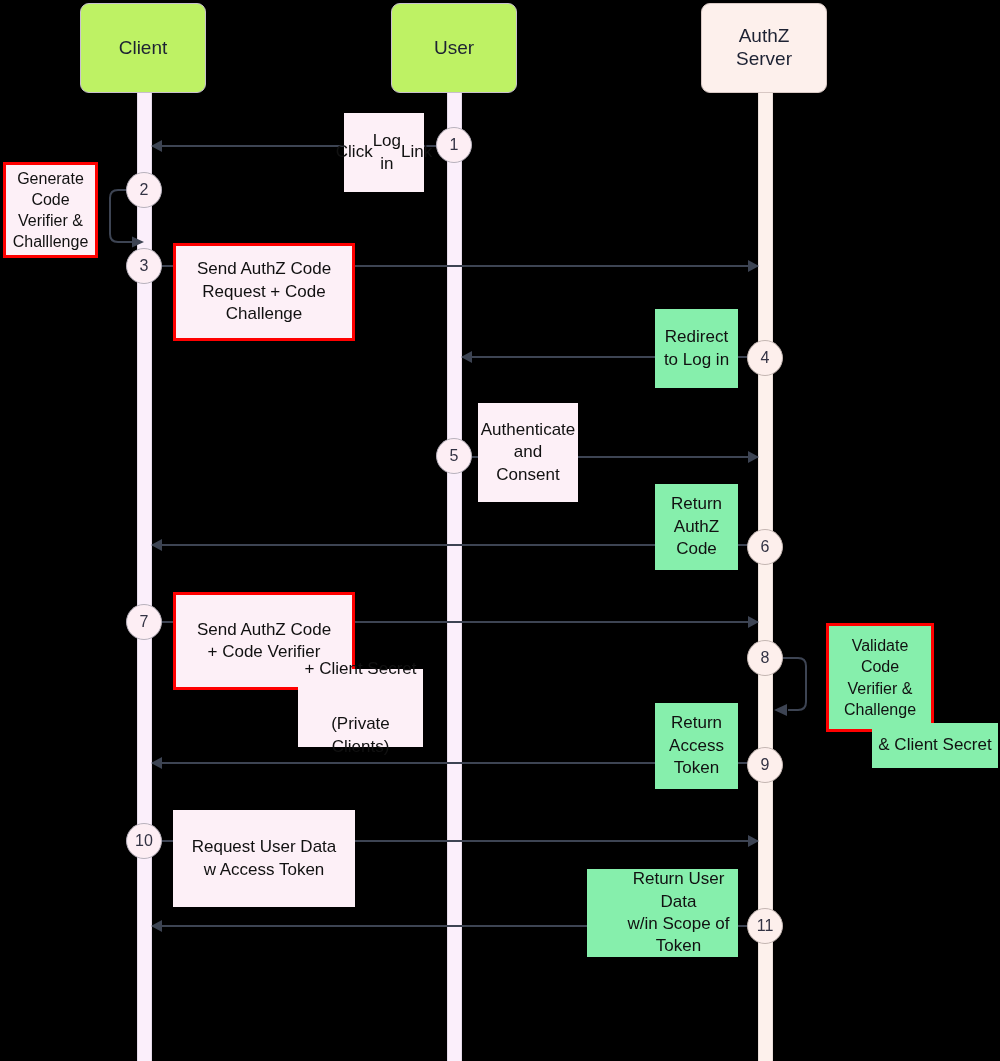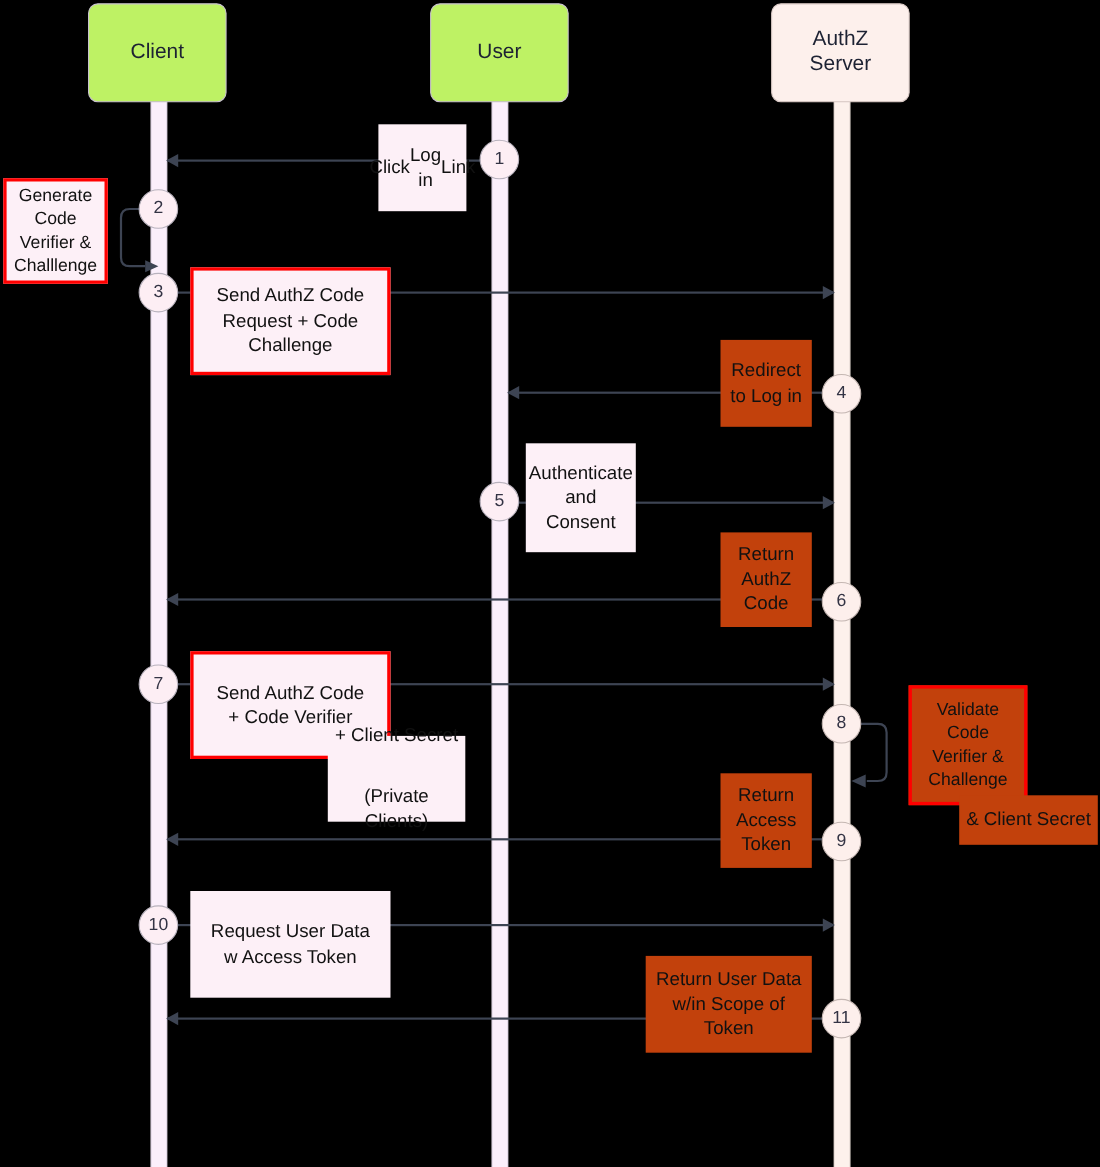--- a/index.html
+++ b/index.html
@@ -39,21 +39,21 @@
     position:absolute;
     background:#fdf0f7;
     display:flex;align-items:center;justify-content:center;
     text-align:center;
     color:#111111;
     font-size:17px;
     line-height:1.32;
     box-sizing:border-box;
     padding:2px 4px;
   }
-  .msgbox.warm{background:#c2410c;}
+  .msgbox.warm{background:#86efac;}
   .msgbox.hl{border:3px solid #ff0000;}
   
   .stepnum{
     position:absolute;
     width:36px;height:36px;
     border-radius:50%;
     background:#fdeef4;
     border:1px solid #b8b2bd;
     display:flex;align-items:center;justify-content:center;
     color:#333344;
@@ -222,21 +222,21 @@
     <span>Request User Data</span>
     <span>w Access Token</span>
   </div>
   <div class="stepnum" style="left:126px;top:823px;">
     <span>10</span>
   </div>
 
   <div class="arrow" style="left:152px;top:925px;width:600px;">
     <span class="head left"></span>
   </div>
-  <div class="msgbox warm" style="left:587px;top:869px;width:151px;height:88px;flex-direction:column;">
+  <div class="msgbox warm" style="left:587px;top:869px;width:151px;height:88px;flex-direction:column;padding-left:36px;">
     <span>Return User Data</span>
     <span>w/in Scope of</span>
     <span>Token</span>
   </div>
   <div class="stepnum warm" style="left:747px;top:908px;">
     <span>11</span>
   </div>
 
 </div>
 

